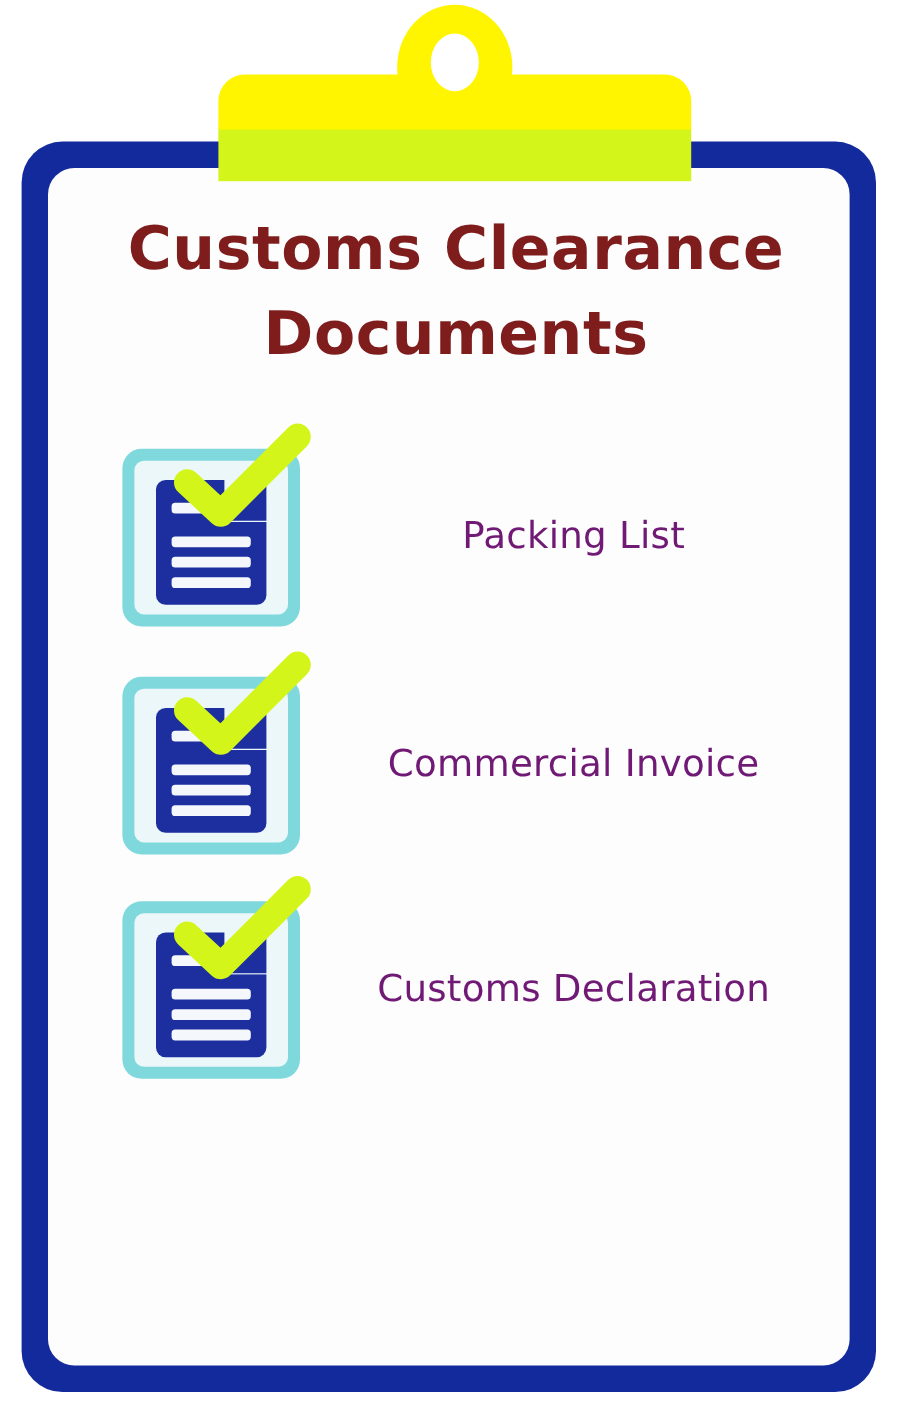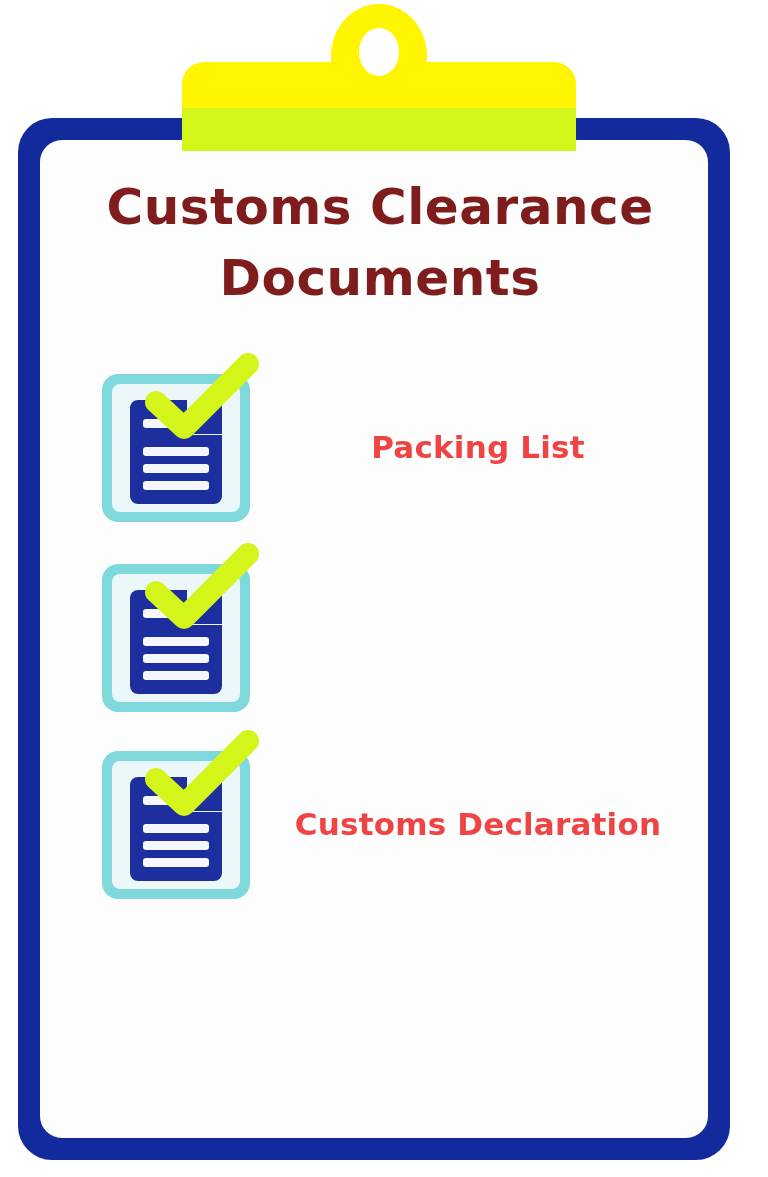--- a/index.html
+++ b/index.html
@@ -194,24 +194,24 @@
   }
 
   
   .doc-label {
     flex: 1 1 auto;
     padding-left: 34px;
     padding-right: 8px;
     text-align: center;
     font-family: "DejaVu Sans", sans-serif;
     font-size: 31px;
-    font-weight: bold;
+    font-weight: normal;
     line-height: 1.42;
     letter-spacing: 0.2px;
-    color: #ef4444;
+    color: #701a75;
     white-space: pre-line;
   }
 </style>
 </head>
 <body>
 
 <div id="clipboard-graphic">
 
   <div class="clipboard-board"></div>
 
@@ -260,20 +260,21 @@
           <div class="doc-fold-tri"></div>
           <div class="doc-line short"></div>
           <div class="doc-line l1"></div>
           <div class="doc-line l2"></div>
           <div class="doc-line l3"></div>
         </div>
         <svg class="check-mark" viewBox="0 0 110 92">
           <path d="M8 48 L36 74 L100 10" fill="none" stroke="#d4f51a" stroke-width="22" stroke-linecap="round" stroke-linejoin="round"></path>
         </svg>
       </div>
+      <div class="doc-label">Commercial Invoice</div>
     </div>
 
 
     <div class="doc-row">
       <div class="icon-wrap">
         <div class="icon-frame">
           <div class="icon-frame-inner"></div>
         </div>
         <div class="doc-page">
           <div class="doc-fold-notch"></div>

